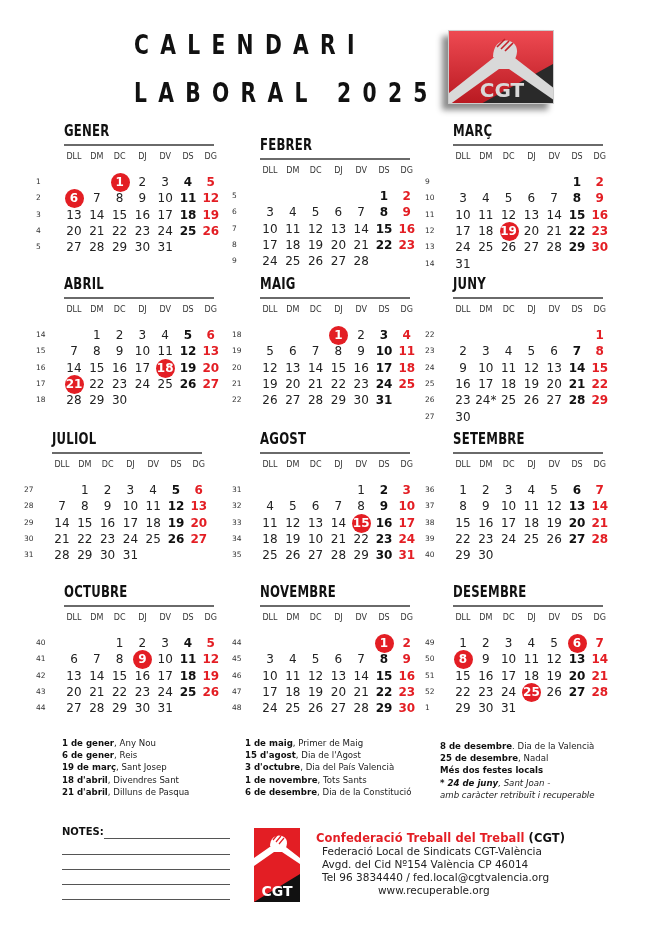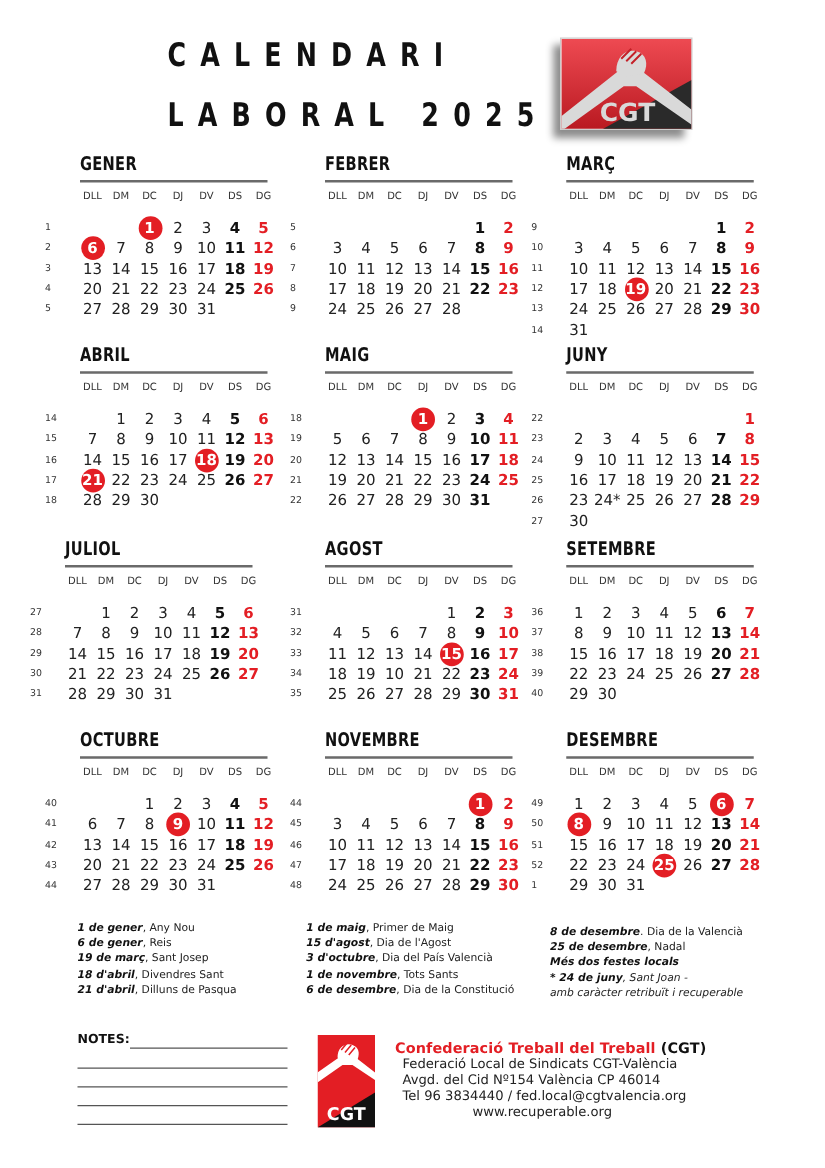--- a/index.html
+++ b/index.html
@@ -50,21 +50,21 @@
     color: #fff; font-weight: bold;
   }
   .day.hol::before {
     content: ""; position: absolute; left: 2px; top: -2px; width: 19px; height: 19px;
     background: #e31e24; border-radius: 50%; z-index: -1;
   }
 
   .hol-list {
     position: absolute; font-size: 8.6px; line-height: 12.2px; color: #222;
   }
-  .hol-list b { color: #111; font-style: italic; }
+  .hol-list b { color: #111; }
   .hol-list .it { font-style: italic; }
 
   .notes-label {
     position: absolute; left: 62px; top: 826px; font-size: 10px; font-weight: bold; color: #111;
   }
   .note-line { position: absolute; height: 1px; background: #555; }
 
   .logo-bottom { position: absolute; left: 254px; top: 828px; width: 46px; height: 74px; }
 
   .org-name { position: absolute; left: 316px; top: 831px; font-size: 11.5px; font-weight: bold; color: #e31e24; letter-spacing: 0.1px;}
@@ -135,21 +135,21 @@
       <div class="day" style="left: 118.2px; top: 101.9px;">24</div>
       <div class="day sat" style="left: 141px; top: 101.9px;">25</div>
       <div class="day sun" style="left: 163.8px; top: 101.9px;">26</div>
       <div class="wk" style="top: 120.2px;">5</div>
       <div class="day" style="left: 27px; top: 118.2px;">27</div>
       <div class="day" style="left: 49.8px; top: 118.2px;">28</div>
       <div class="day" style="left: 72.6px; top: 118.2px;">29</div>
       <div class="day" style="left: 95.4px; top: 118.2px;">30</div>
       <div class="day" style="left: 118.2px; top: 118.2px;">31</div>
     </div>
-    <div class="month" style="left: 232px; top: 122px; z-index: 0; isolation: isolate;">
+    <div class="month" style="left: 232px; top: 136px; z-index: 0; isolation: isolate;">
       <div class="month-title">FEBRER</div>
       <div class="month-rule"></div>
       <div class="dow" style="left: 27px;">DLL</div>
       <div class="dow" style="left: 49.8px;">DM</div>
       <div class="dow" style="left: 72.6px;">DC</div>
       <div class="dow" style="left: 95.4px;">DJ</div>
       <div class="dow" style="left: 118.2px;">DV</div>
       <div class="dow" style="left: 141px;">DS</div>
       <div class="dow" style="left: 163.8px;">DG</div>
       <div class="wk" style="top: 55px;">5</div>

